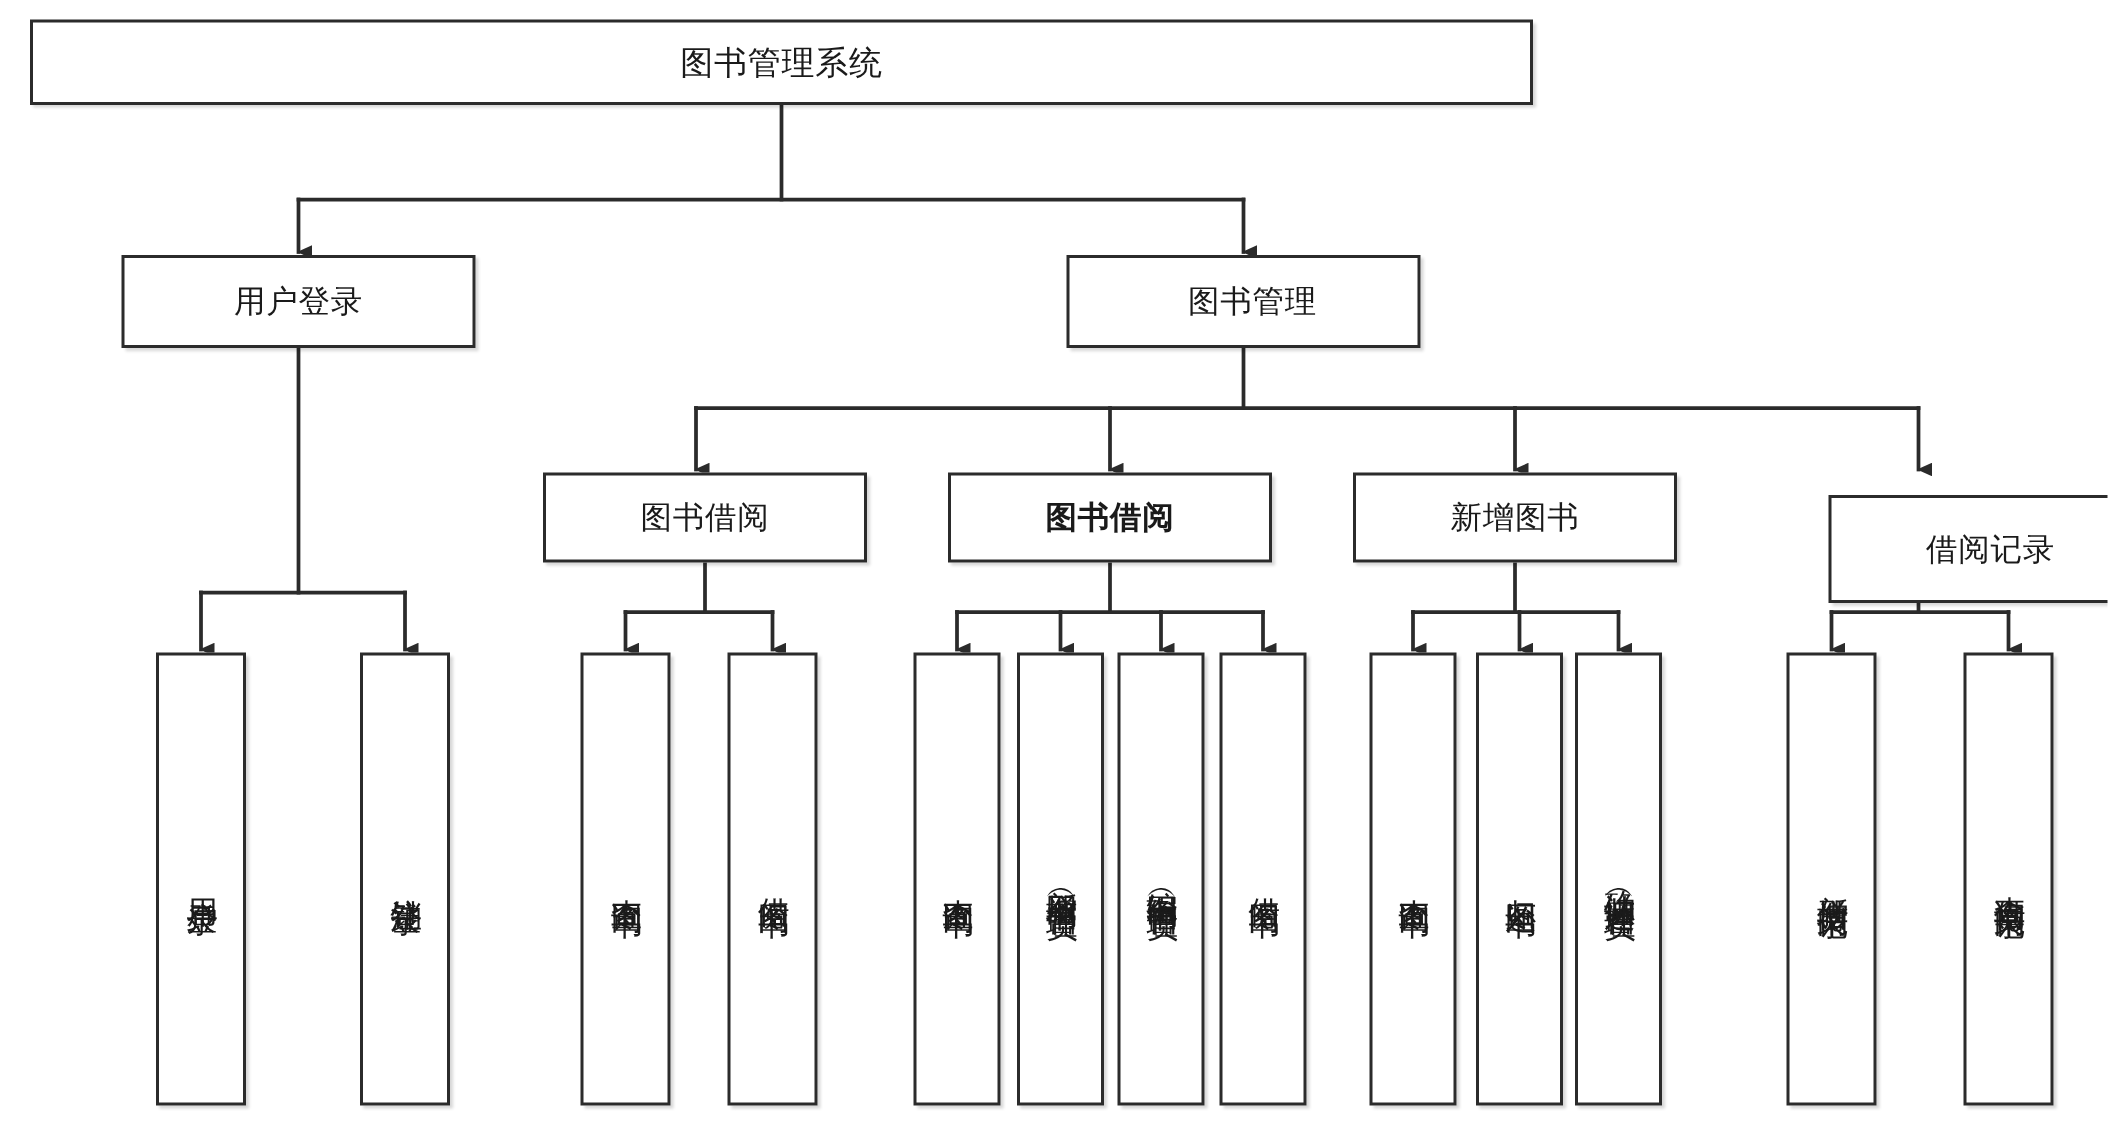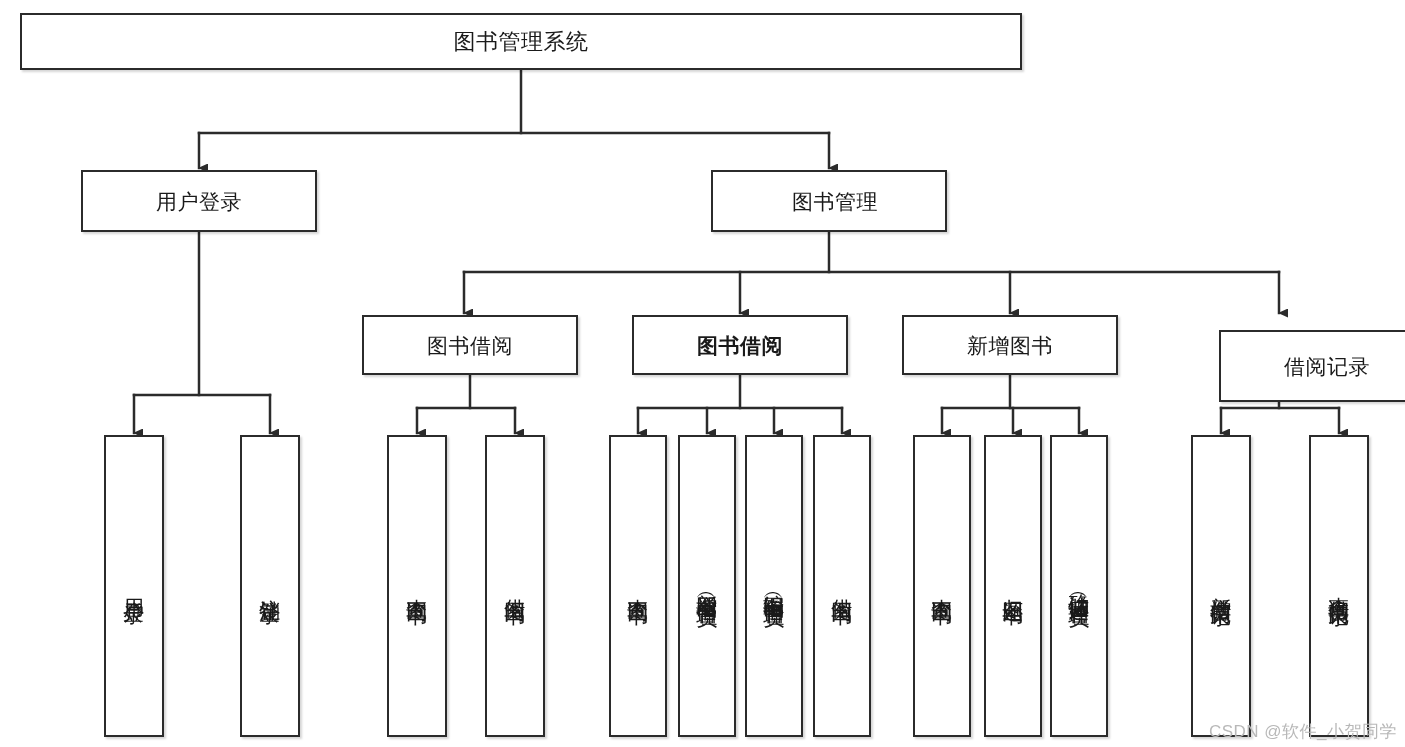--- a/index.html
+++ b/index.html
@@ -178,14 +178,13 @@
         <span class="node-label">确认归还（管理员）</span>
       </div>
       <div class="node leaf vertical" style="left: 1191px; top: 435px; width: 60px; height: 302px;">
         <span class="node-label">新增借阅记录</span>
       </div>
       <div class="node leaf vertical" style="left: 1309px; top: 435px; width: 60px; height: 302px;">
         <span class="node-label">查询借阅记录</span>
       </div>
     </div>
 
-  <div class="watermark">CSDN @软件_小贺同学</div>
 </div>
 
 </body></html>

